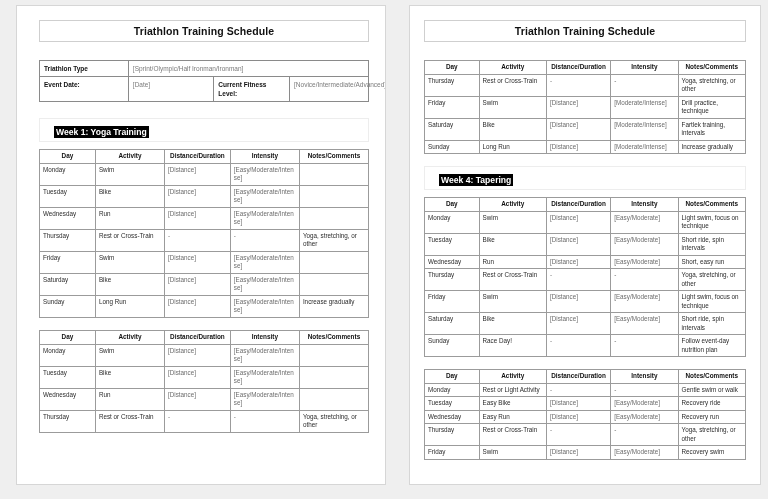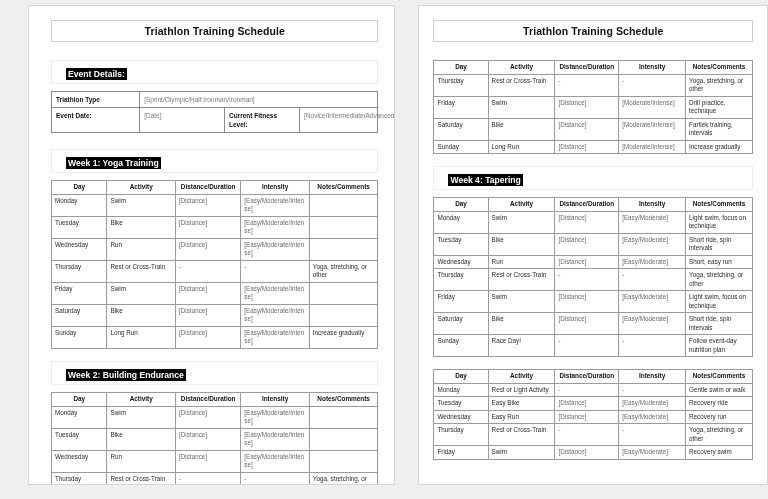--- a/index.html
+++ b/index.html
@@ -11,21 +11,21 @@
     overflow: hidden;
     font-family: "Liberation Sans", sans-serif;
   }
 
   .workspace {
     position: relative;
     width: 768px;
     height: 499px;
     display: flex;
     gap: 14px;
-    padding: 5px 0 0 12px;
+    padding: 5px 0 0 0;
     box-sizing: border-box;
   }
 
   .page {
     background: #ffffff;
     border: 1px solid #d6d6d6;
     box-sizing: border-box;
     position: relative;
     overflow: hidden;
   }
@@ -137,23 +137,20 @@
 </head>
 <body>
 
 <div class="workspace">
 
   <div class="page page-left">
     <div class="page-inner">
 
       <div class="doc-title-box">Triathlon Training Schedule</div>
 
-      <div class="sec-wrap">
-        <span class="sec-head">Event Details:</span>
-      </div>
 
       <table class="ev">
         <colgroup>
             <col style="width:27%">
             <col style="width:26%">
             <col style="width:23%">
             <col style="width:24%">
           </colgroup>
         <tbody>
           <tr>
@@ -233,21 +230,20 @@
               </tr>
               <tr>
                 <td>Sunday</td>
                 <td>Long Run</td>
                 <td class="v">[Distance]</td>
                 <td class="v">[Easy/Moderate/Intense]</td>
                 <td>Increase gradually</td>
               </tr>
             </tbody>
           </table>
-          <div class="sec-wrap"><span class="sec-head">Week 2: Building Endurance</span></div>
           <table class="doc">
             <colgroup>
               <col class="c-day">
               <col class="c-act">
               <col class="c-dist">
               <col class="c-int">
               <col class="c-note">
             </colgroup>
             <thead>
               <tr>

